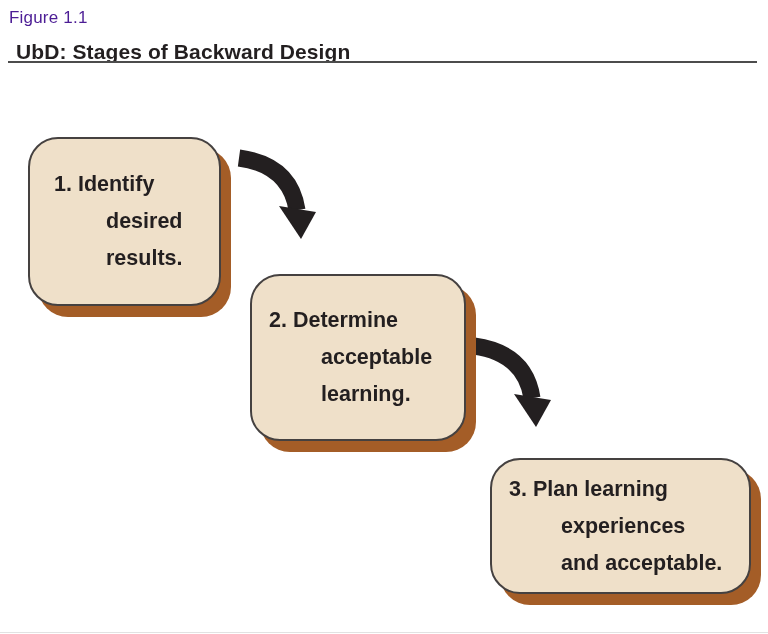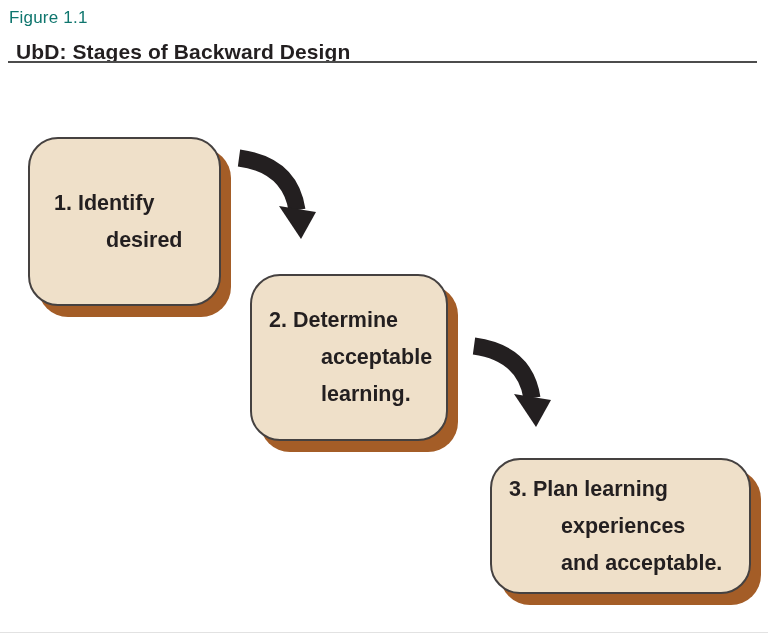--- a/index.html
+++ b/index.html
@@ -15,21 +15,21 @@
     background: #ffffff;
     overflow: hidden;
   }
   
   .fig-label {
     position: absolute;
     left: 9px;
     top: 8px;
     font-size: 17px;
     font-weight: 400;
-    color: #0f766e;
+    color: #4c1d95;
     letter-spacing: 0.2px;
   }
   .fig-title {
     position: absolute;
     left: 8px;
     top: 32px;
     margin: 8px;
     font-size: 21px;
     font-weight: 700;
     color: var(--text, #231f20);
@@ -65,21 +65,21 @@
     box-shadow: 10px 11px 0 0 var(--box-shadow, #a45d27);
     display: flex;
     flex-direction: column;
     justify-content: center;
     font-size: 21.5px;
     font-weight: 700;
     color: var(--text, #231f20);
     line-height: 37px;
   }
   .box-1 { left: 28px;  top: 137px; width: 193px; height: 169px; padding-left: 24px; }
-  .box-2 { left: 250px; top: 274px; width: 198px; height: 167px; padding-left: 17px; }
+  .box-2 { left: 250px; top: 274px; width: 216px; height: 167px; padding-left: 17px; }
   .box-3 { left: 490px; top: 458px; width: 261px; height: 136px; padding-left: 17px; }
   .line { white-space: nowrap; }
   .line.cont { margin-left: 52px; }
   
   .bottom-rule {
     position: absolute;
     left: 0;
     bottom: 1px;
     width: 768px;
     height: 1px;
@@ -104,20 +104,21 @@
           <polygon points="279,206 316,212 301,239" fill="var(--arrow, #231f20)"></polygon>
         </g>
       </defs>
       <use href="#curve-arrow"></use>
       <use href="#curve-arrow" transform="translate(235,188)"></use>
     </svg>
 
     <div class="stage-box box-1">
       <div class="line first">1. Identify</div>
       <div class="line cont">desired</div>
+      <div class="line cont">results.</div>
     </div>
 
     <div class="stage-box box-2">
       <div class="line first">2. Determine</div>
       <div class="line cont">acceptable</div>
       <div class="line cont">learning.</div>
     </div>
 
     <div class="stage-box box-3">
       <div class="line first">3. Plan learning</div>

